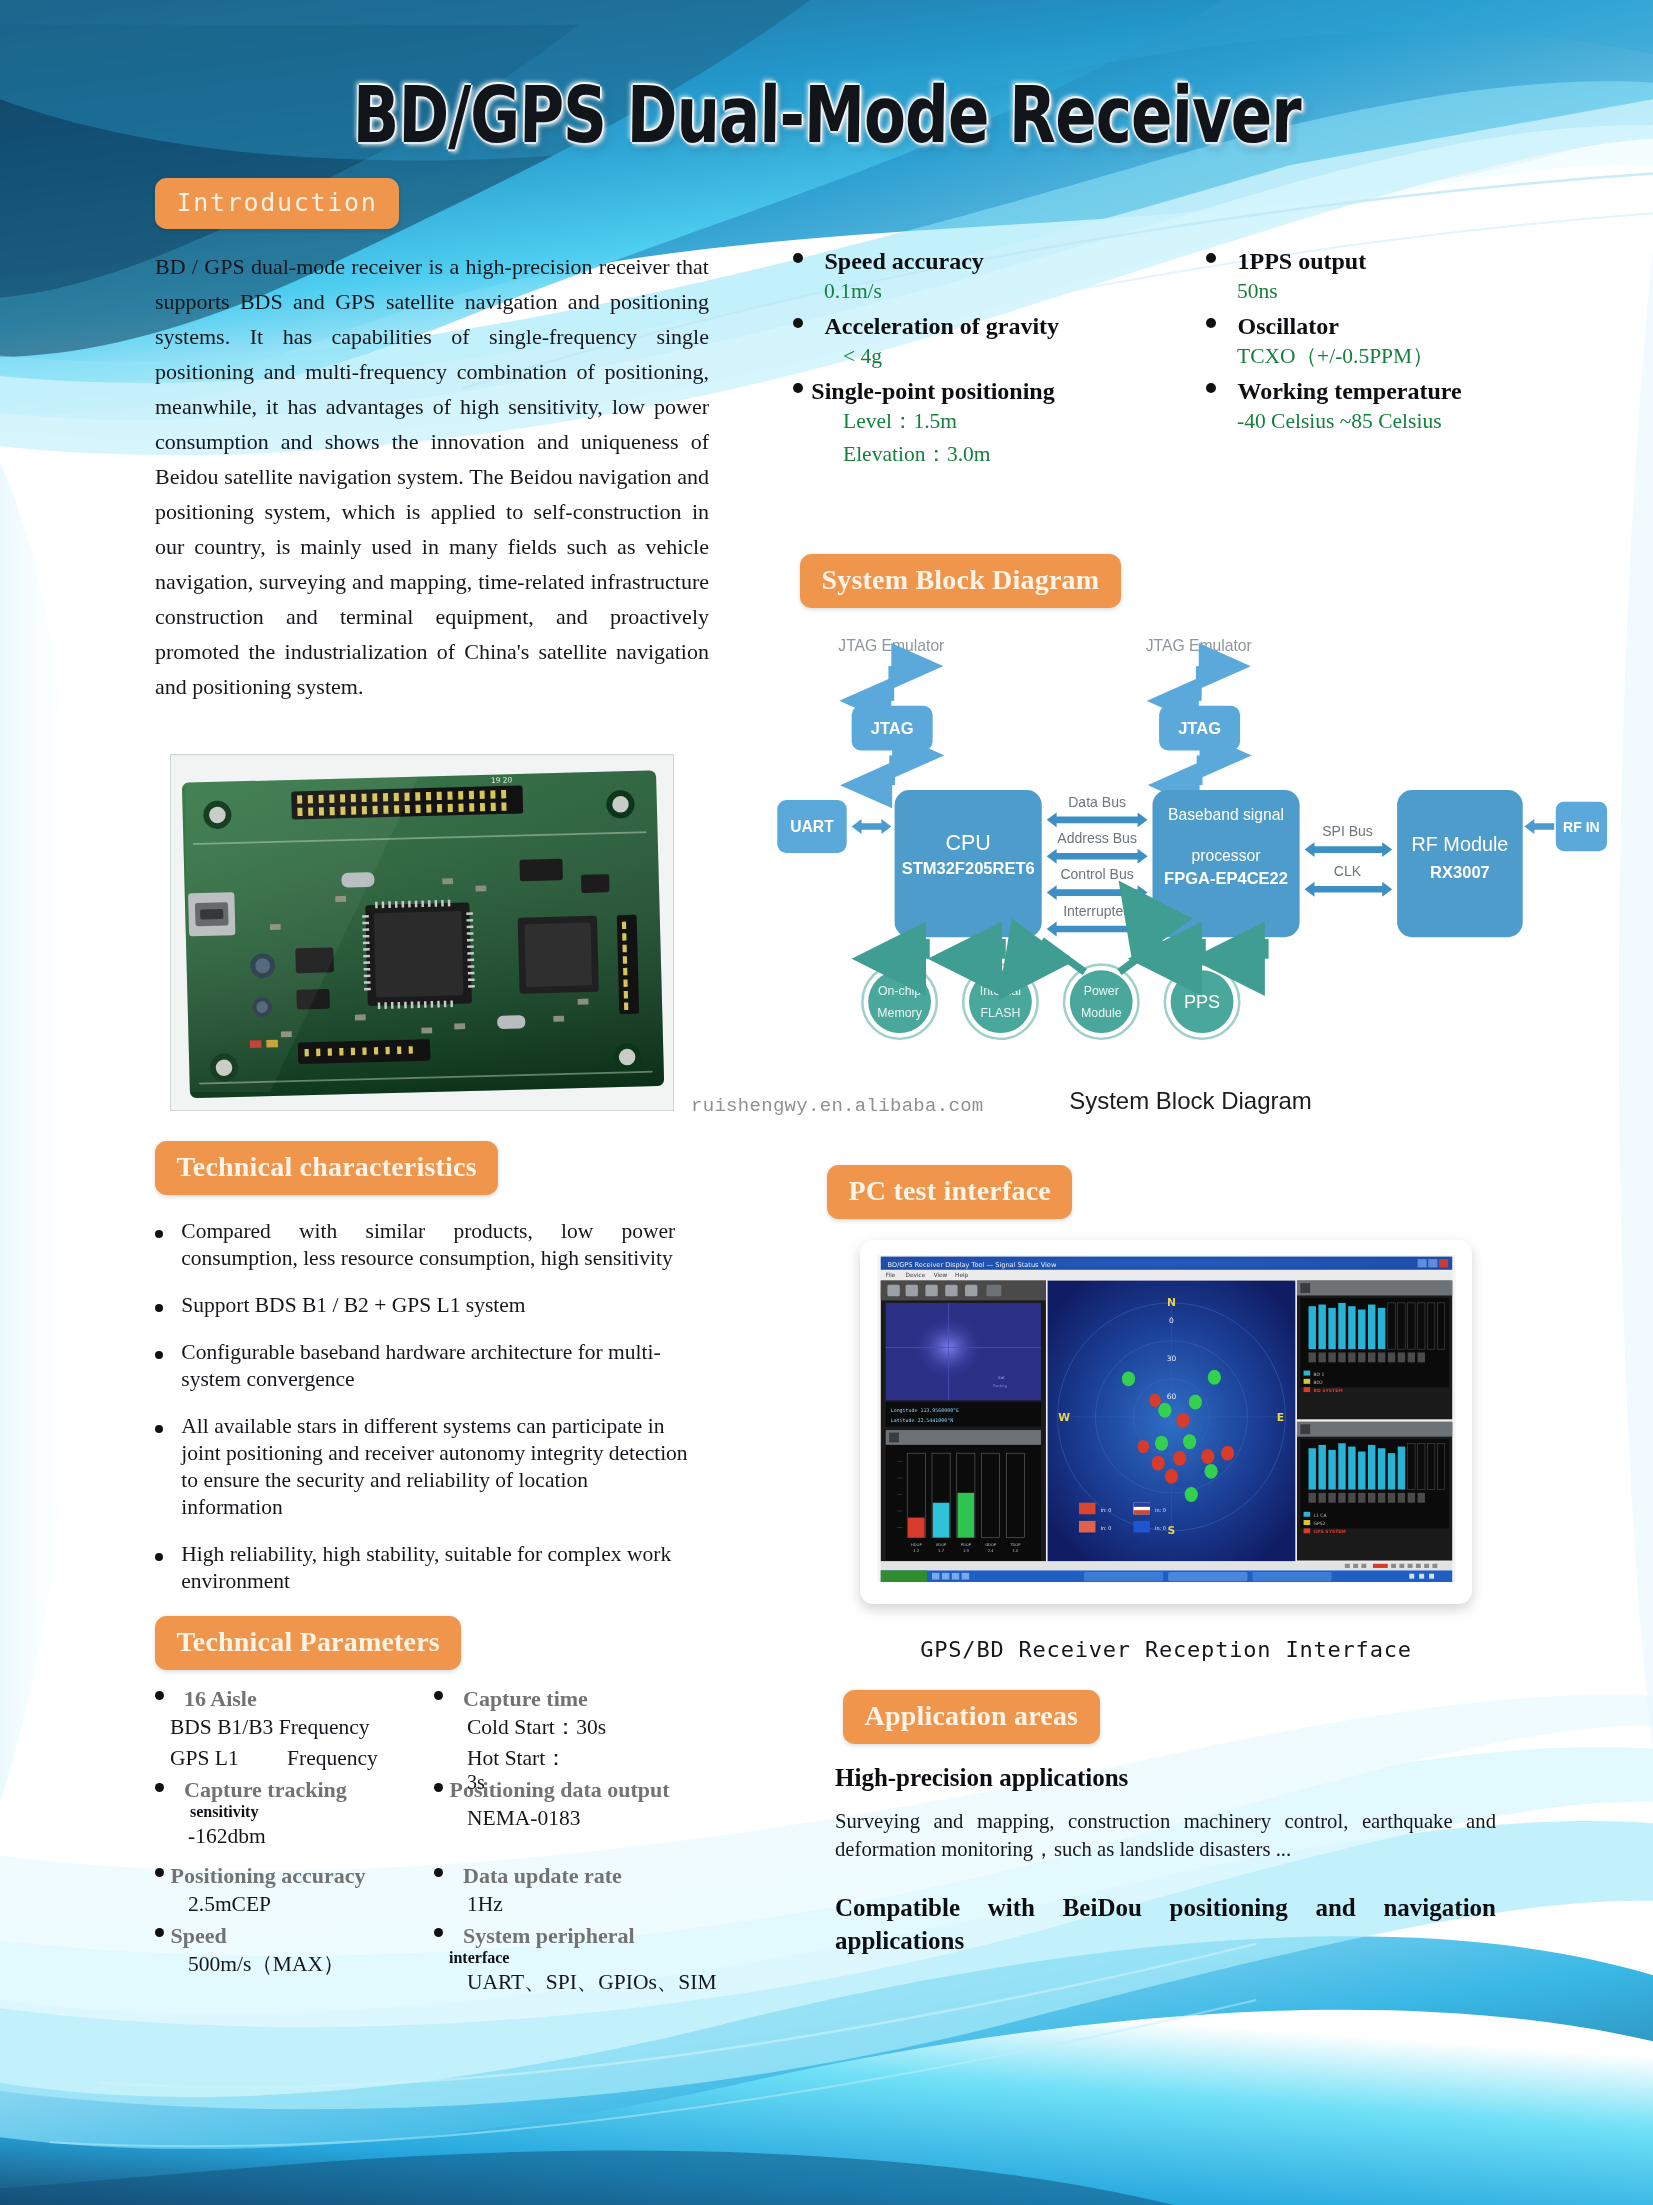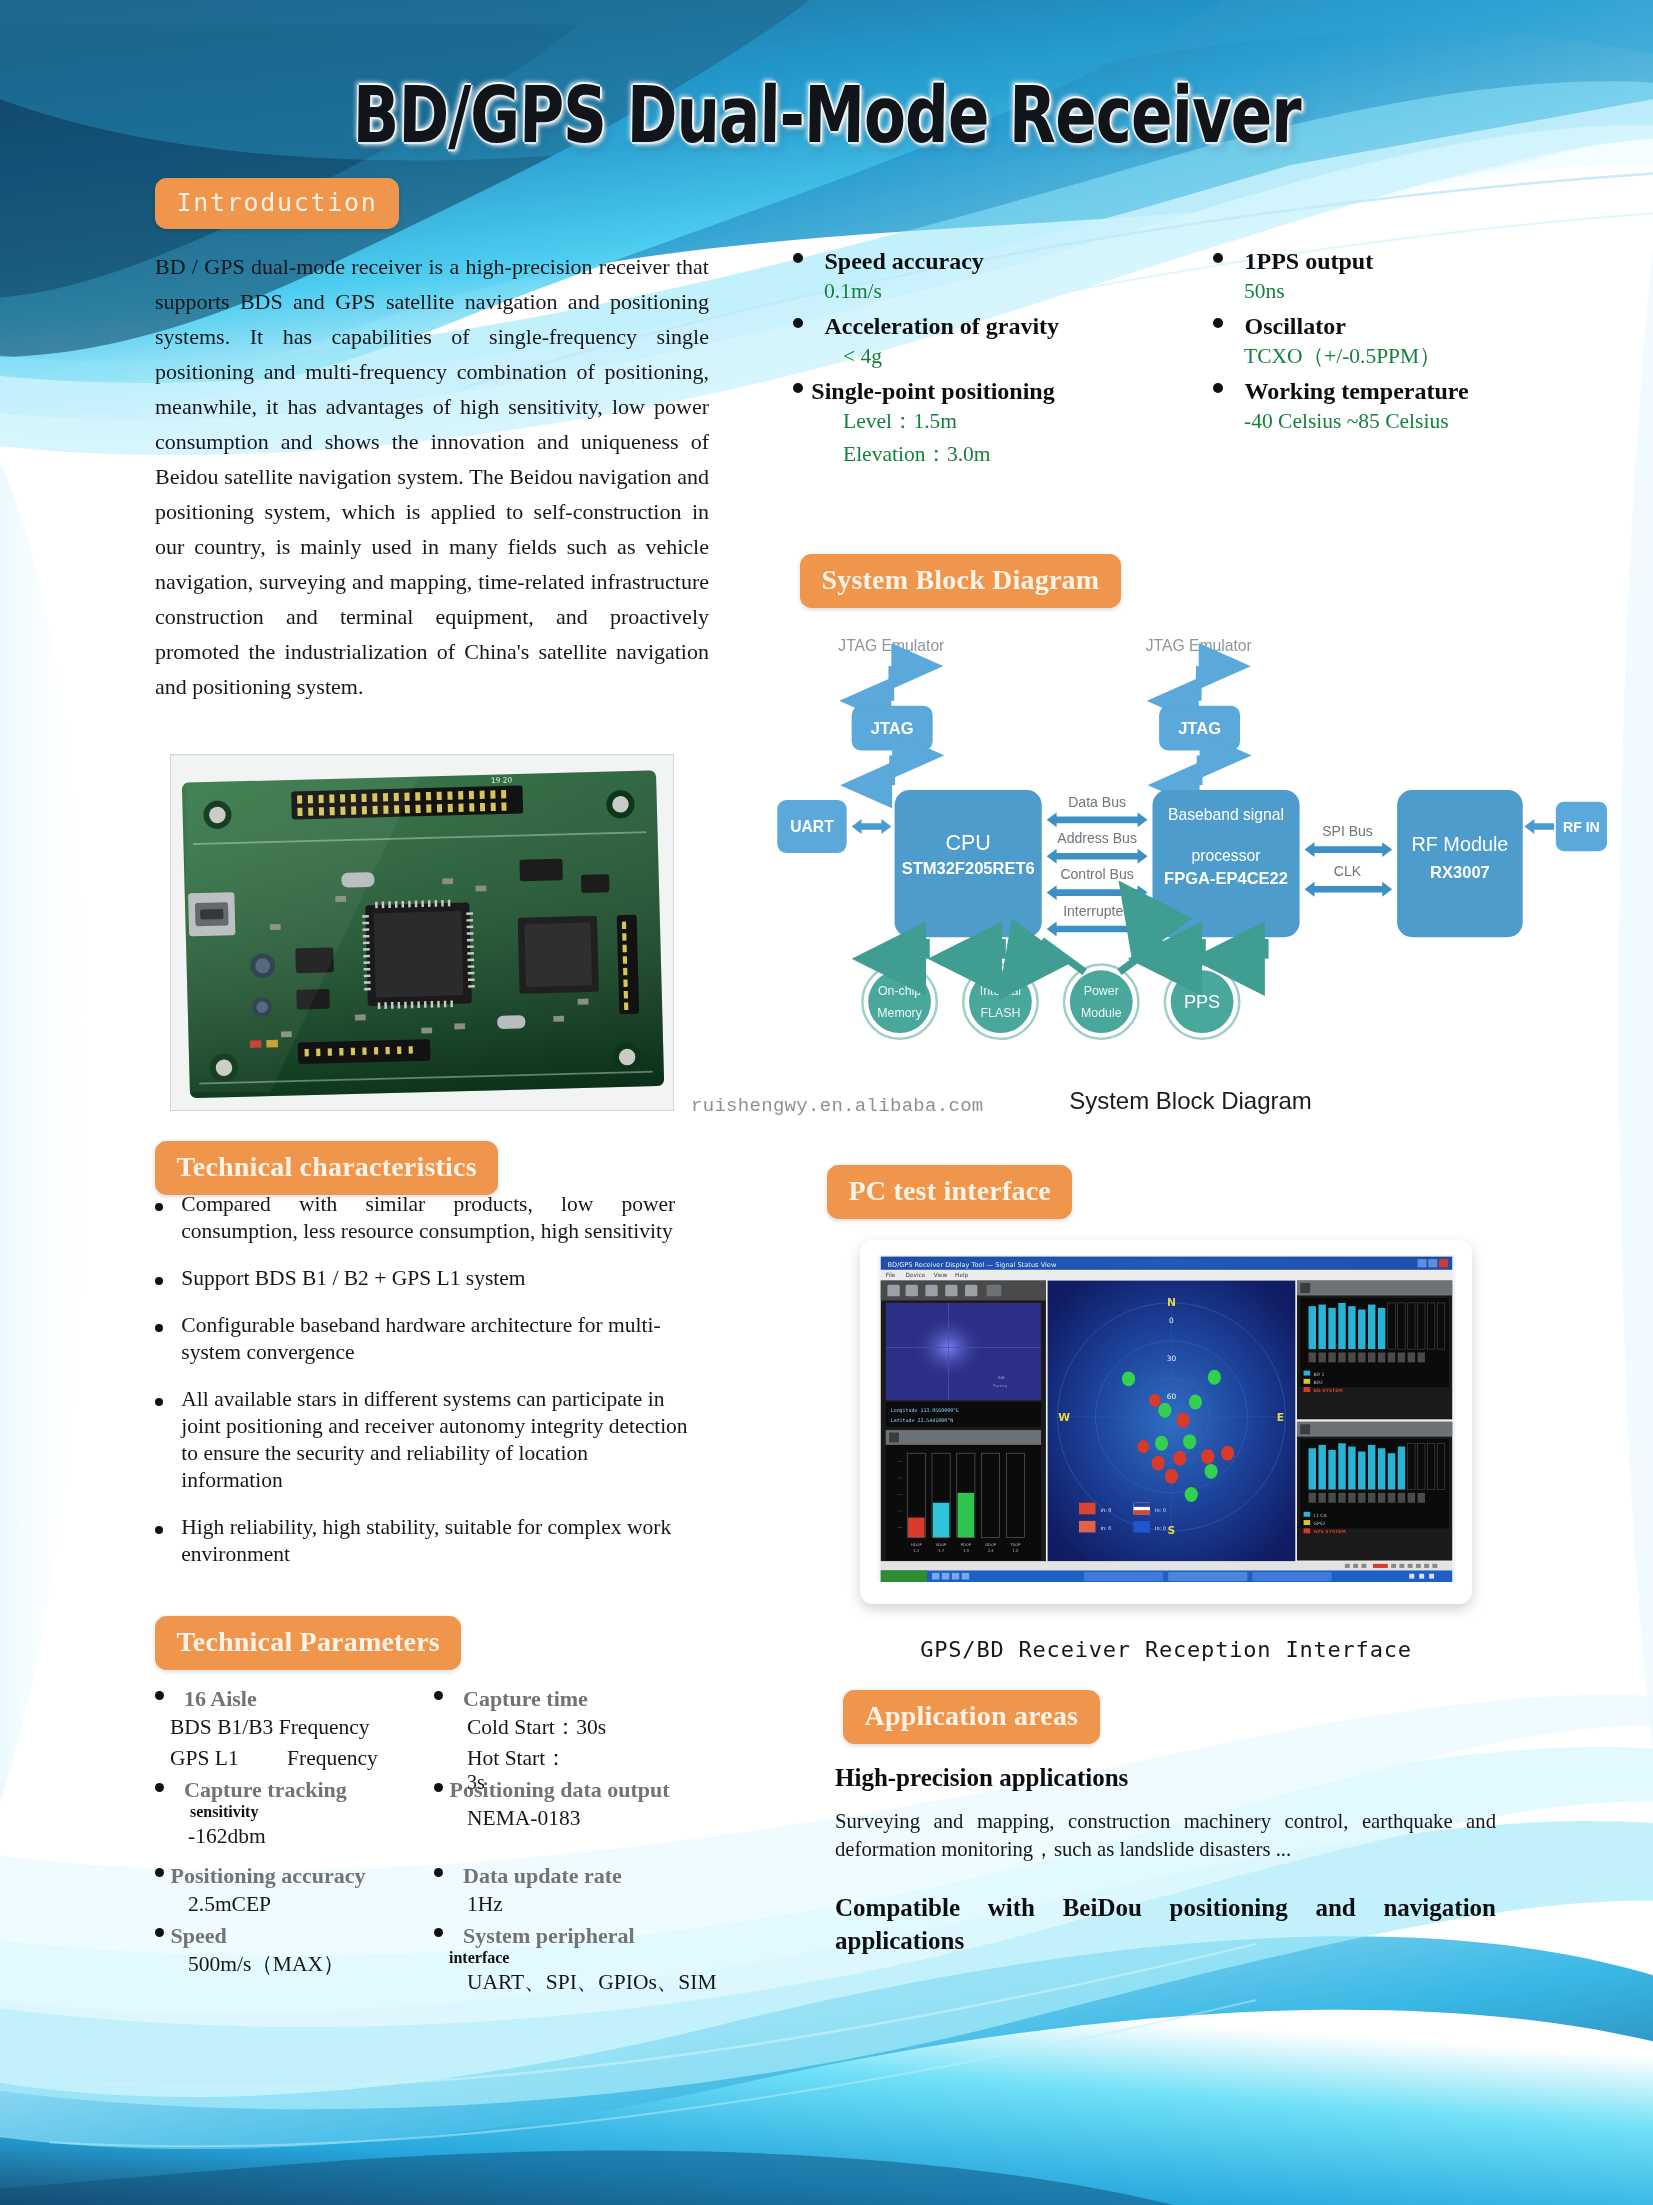--- a/index.html
+++ b/index.html
@@ -73,21 +73,21 @@
   #board-photo svg { display:block; }
   #watermark {
     position: absolute; left: 691px; top: 1095px;
     font-family: Liberation Mono, monospace;
     font-size: 19px; color: #8d9095; letter-spacing: 0.3px;
   }
 
   
   #spec-grid {
     position: absolute; left: 793px; top: 248px; width: 818px;
-    display: grid; grid-template-columns: 413px 405px; column-gap: 7px;
+    display: grid; grid-template-columns: 413px 405px; column-gap: 0px;
   }
   .spec-item { margin-bottom: 5px; }
   .spec-head {
     font-size: 24px; font-weight: bold; color: #0c0e12;
     display: flex; align-items: baseline;
   }
   .spec-head .dot {
     display: inline-block; width: 10px; height: 10px; border-radius: 50%;
     background: #111; margin-right: 21.5px; flex: none; position: relative; top: -5.8px;
   }
@@ -100,21 +100,21 @@
   
   #sec-sbd-tag { position: absolute; left: 800px; top: 554px; }
   #sbd { position: absolute; left: 769px; top: 628px; width: 843px; height: 430px; }
   #sbd-caption {
     position: absolute; left: 769px; top: 1087px; width: 843px; text-align: center;
     font-family: "Liberation Sans", sans-serif; font-size: 24px; color: #1a1c20;
   }
 
   
   #sec-tc-tag { position: absolute; left: 155px; top: 1141px; }
-  #tc-list { position: absolute; left: 155px; top: 1191px; width: 537px; }
+  #tc-list { position: absolute; left: 155px; top: 1218px; width: 537px; }
   .tc-li { display: flex; margin-bottom: 20px; }
   .tc-li .dot {
     width: 8.3px; height: 8.3px; border-radius: 50%; background: #111;
     margin-right: 18px; margin-top: 11.6px; flex: none;
   }
   .tc-li .txt { font-size: 21.5px; line-height: 27px; color: #15171c; }
   .tc-li.just .txt { text-align: justify; text-justify: inter-word; width: 494px; }
 
   
   #sec-tp-tag { position: absolute; left: 155px; top: 1616px; }

